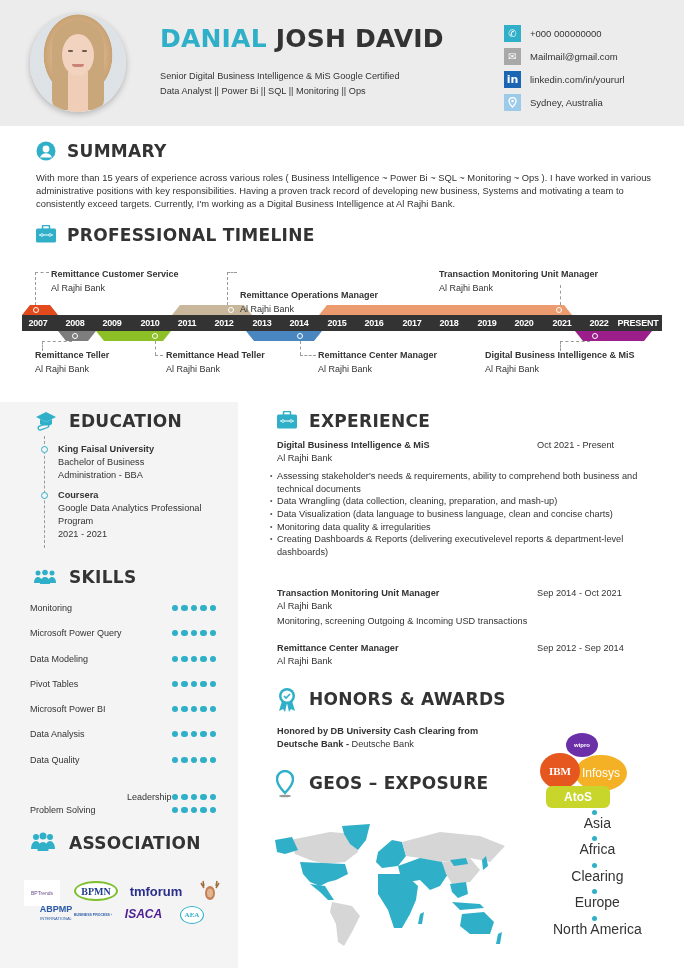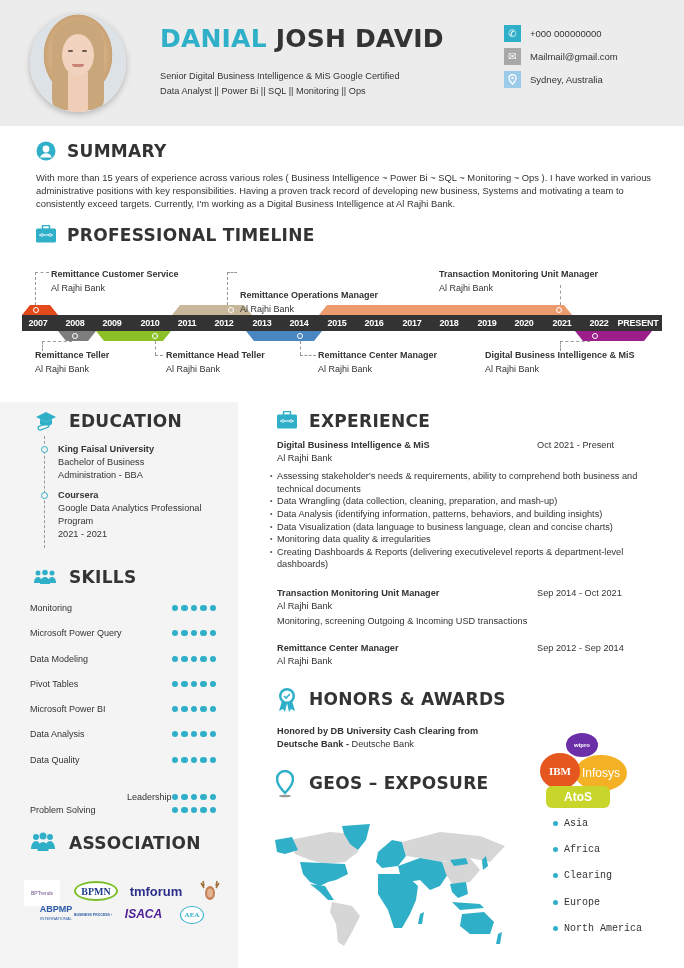--- a/index.html
+++ b/index.html
@@ -74,21 +74,21 @@
   .bullets li::before { content: "•"; position: absolute; left: -7px; top: 0; font-size: 7px; color: #555; }
 
   .honor { position: absolute; left: 277px; top: 725px; width: 230px; font-size: 9.2px; line-height: 13px; color: #333; font-family: "Liberation Sans", sans-serif; }
   .honor b { font-weight: bold; }
 
   .clients { position: absolute; left: 538px; top: 693px; width: 95px; height: 82px; }
   .bubble { position: absolute; border-radius: 50%; display: flex; align-items: center; justify-content: center; color: #fff; font-family: "Liberation Sans", sans-serif; font-weight: bold; margin-top: 38px; }
 
   .map { position: absolute; left: 270px; top: 822px; width: 240px; height: 130px; }
   .geo-list { position: absolute; left: 553px; top: 810px; }
-  .geo-item { height: 26.4px; display: flex; align-items: center; font-size: 10px; color: #333; font-family: Liberation Mono, monospace; }
+  .geo-item { height: 26.4px; display: flex; align-items: center; font-size: 14px; color: #333; font-family: Liberation Sans, sans-serif; flex-direction: column; }
   .geo-item .b { width: 5px; height: 5px; border-radius: 50%; background: #2fb0c8; margin-right: 6px; }
 </style>
 </head>
 <body>
 
 <div class="header"></div>
 <div class="photo">
   <div class="hair"></div>
     <div class="neck"></div>
     <div class="face"></div>
@@ -105,20 +105,24 @@
   <div>Data Analyst || Power Bi || SQL || Monitoring || Ops</div>
 </div>
 <div class="contact">
   <div class="contact-row">
     <span class="ci phone">✆</span>
     <span class="contact-text">+000 000000000</span>
   </div>
   <div class="contact-row">
     <span class="ci mail">✉</span>
     <span class="contact-text">Mailmail@gmail.com</span>
+  </div>
+  <div class="contact-row">
+    <span class="ci linkedin">in</span>
+    <span class="contact-text">linkedin.com/in/yoururl</span>
   </div>
   <div class="contact-row">
     <span class="ci loc">
       <svg width="9" height="11" viewBox="0 0 9 11">
           <path d="M4.5 0.5a3.5 3.5 0 0 1 3.5 3.5c0 2.5-3.5 6-3.5 6S1 6.5 1 4a3.5 3.5 0 0 1 3.5-3.5z" fill="none" stroke="#fff" stroke-width="1.3"></path>
           <circle cx="4.5" cy="4" r="1.2" fill="#fff"></circle>
         </svg>
     </span>
     <span class="contact-text">Sydney, Australia</span>
   </div>
@@ -397,21 +401,20 @@
 
 <div class="exp-item" style="top:439px;">
   <div class="exp-head">
       <span class="t">Digital Business Intelligence &amp; MiS</span>
       <span class="d">Oct 2021 - Present</span>
     </div>
   <div>Al Rajhi Bank</div>
   <ul class="bullets" style="width:380px;">
     <li>Assessing stakeholder's needs &amp; requirements, ability to comprehend both business and technical documents</li>
     <li>Data Wrangling (data collection, cleaning, preparation, and mash-up)</li>
-    <li>Data Analysis (identifying information, patterns, behaviors, and building insights)</li>
     <li>Data Visualization (data language to business language, clean and concise charts)</li>
     <li>Monitoring data quality &amp; irregularities</li>
     <li style="width:365px;">Creating Dashboards &amp; Reports (delivering executivelevel reports &amp; department-level dashboards)</li>
   </ul>
 </div>
 
 <div class="exp-item" style="top:587px;">
   <div class="exp-head">
       <span class="t">Transaction Monitoring Unit Manager</span>
       <span class="d">Sep 2014 - Oct 2021</span>

